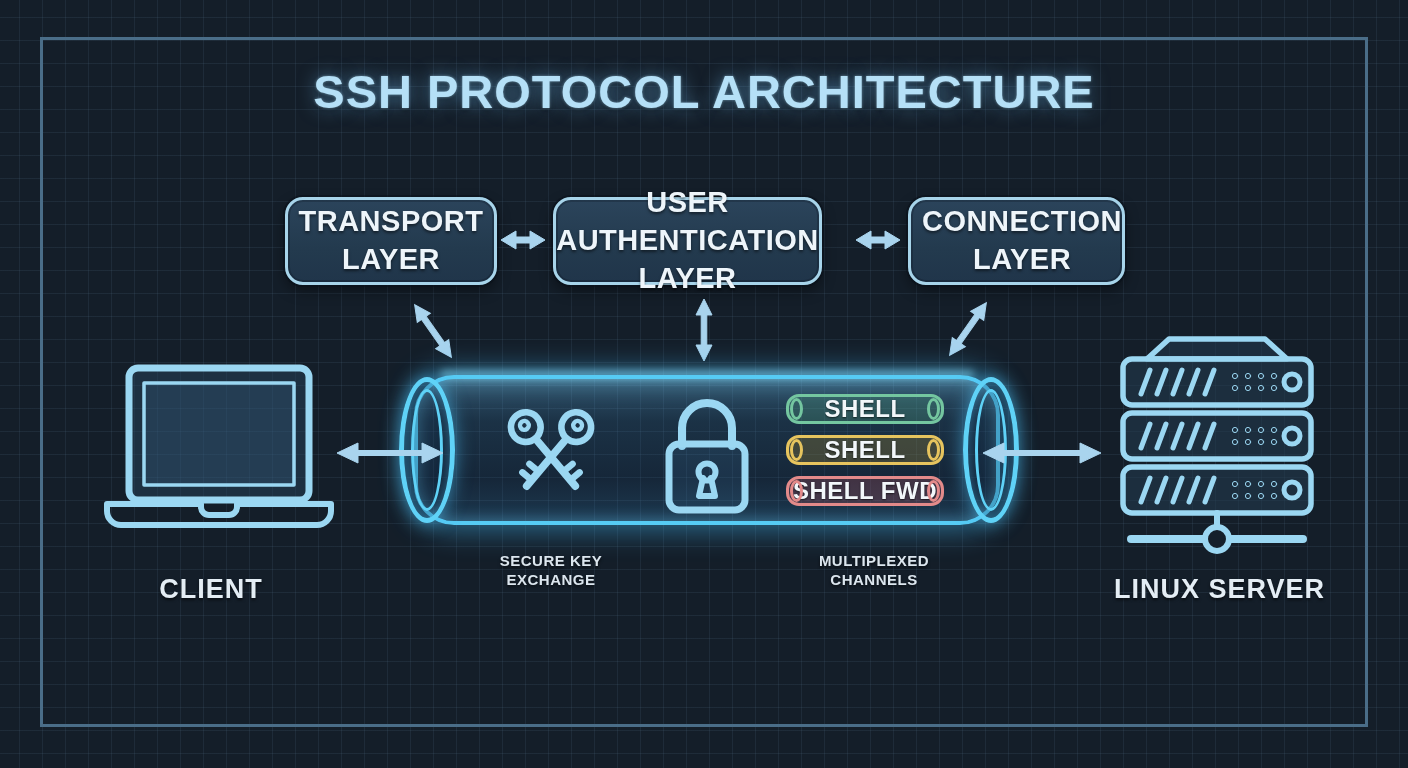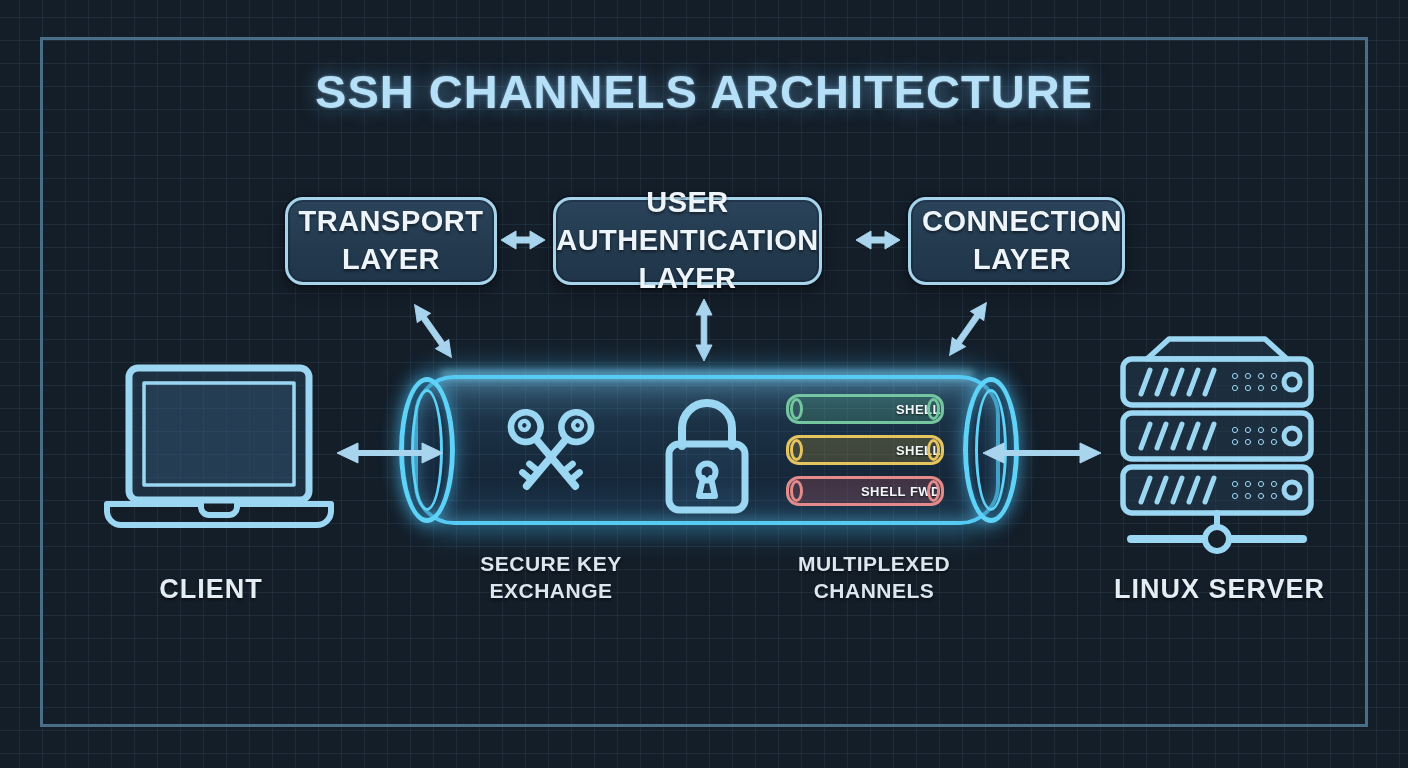--- a/index.html
+++ b/index.html
@@ -60,51 +60,51 @@
   }
   .ring-left{ left:399px; } .ring-right{ left:963px; }
   .icon-svg{ position:absolute; }
   .icon-svg *{ stroke:#9bd7f2; fill:none; stroke-linecap:round; stroke-linejoin:round; }
   
   .channels{ position:absolute; left:786px; top:394px; width:158px; }
   .channel{
     position:relative; height:30px; margin-bottom:11px;
     border:3px solid var(--ch); border-radius:13px;
     background:var(--chbg);
-    display:flex; align-items:center; justify-content:flex-end;
-    color:#f2f7fa; font-size:13px; font-weight:600; letter-spacing:.5px;
+    display:flex; align-items:center; justify-content:center;
+    color:#f2f7fa; font-size:24px; font-weight:600; letter-spacing:.5px;
     text-shadow:0 1px 2px rgba(0,0,0,.6);
   }
   .pipe-end{
     position:absolute; top:1px; width:13px; height:22px;
     border:3px solid var(--ch); border-radius:50%;
   }
   .pipe-end.l{ left:1px; } .pipe-end.r{ right:1px; }
   .caption{
     position:absolute; width:200px; text-align:center; white-space:pre-line;
-    color:#dce6ee; font-size:21px; font-weight:700; line-height:1.28; letter-spacing:.5px;
+    color:#dce6ee; font-size:15px; font-weight:700; line-height:1.28; letter-spacing:.5px;
     text-shadow:0 2px 3px rgba(0,0,0,.55);
   }
   .cap-keys{ left:451px; top:551px; }
   .cap-mux{ left:774px; top:551px;text-align:center; }
   .node-label{
     position:absolute; text-align:center; color:#e4edf4; font-size:27px; font-weight:700;
     letter-spacing:1px; text-shadow:0 2px 3px rgba(0,0,0,.55);
   }
   .lbl-client{ left:101px; top:574px; width:220px; }
   .lbl-server{ left:1092px; top:574px; width:255px; }
 </style>
 </head>
 <body>
 
 <div class="canvas">
 
   <div class="frame"></div>
 
-  <h1 class="title">SSH CHANNELS ARCHITECTURE</h1>
+  <h1 class="title">SSH PROTOCOL ARCHITECTURE</h1>
 
   <div class="layer-box box-transport">
     <span>TRANSPORT
 LAYER</span>
   </div>
   <div class="layer-box box-userauth">
     <span>USER AUTHENTICATION
 LAYER</span>
   </div>
   <div class="layer-box box-connection">

